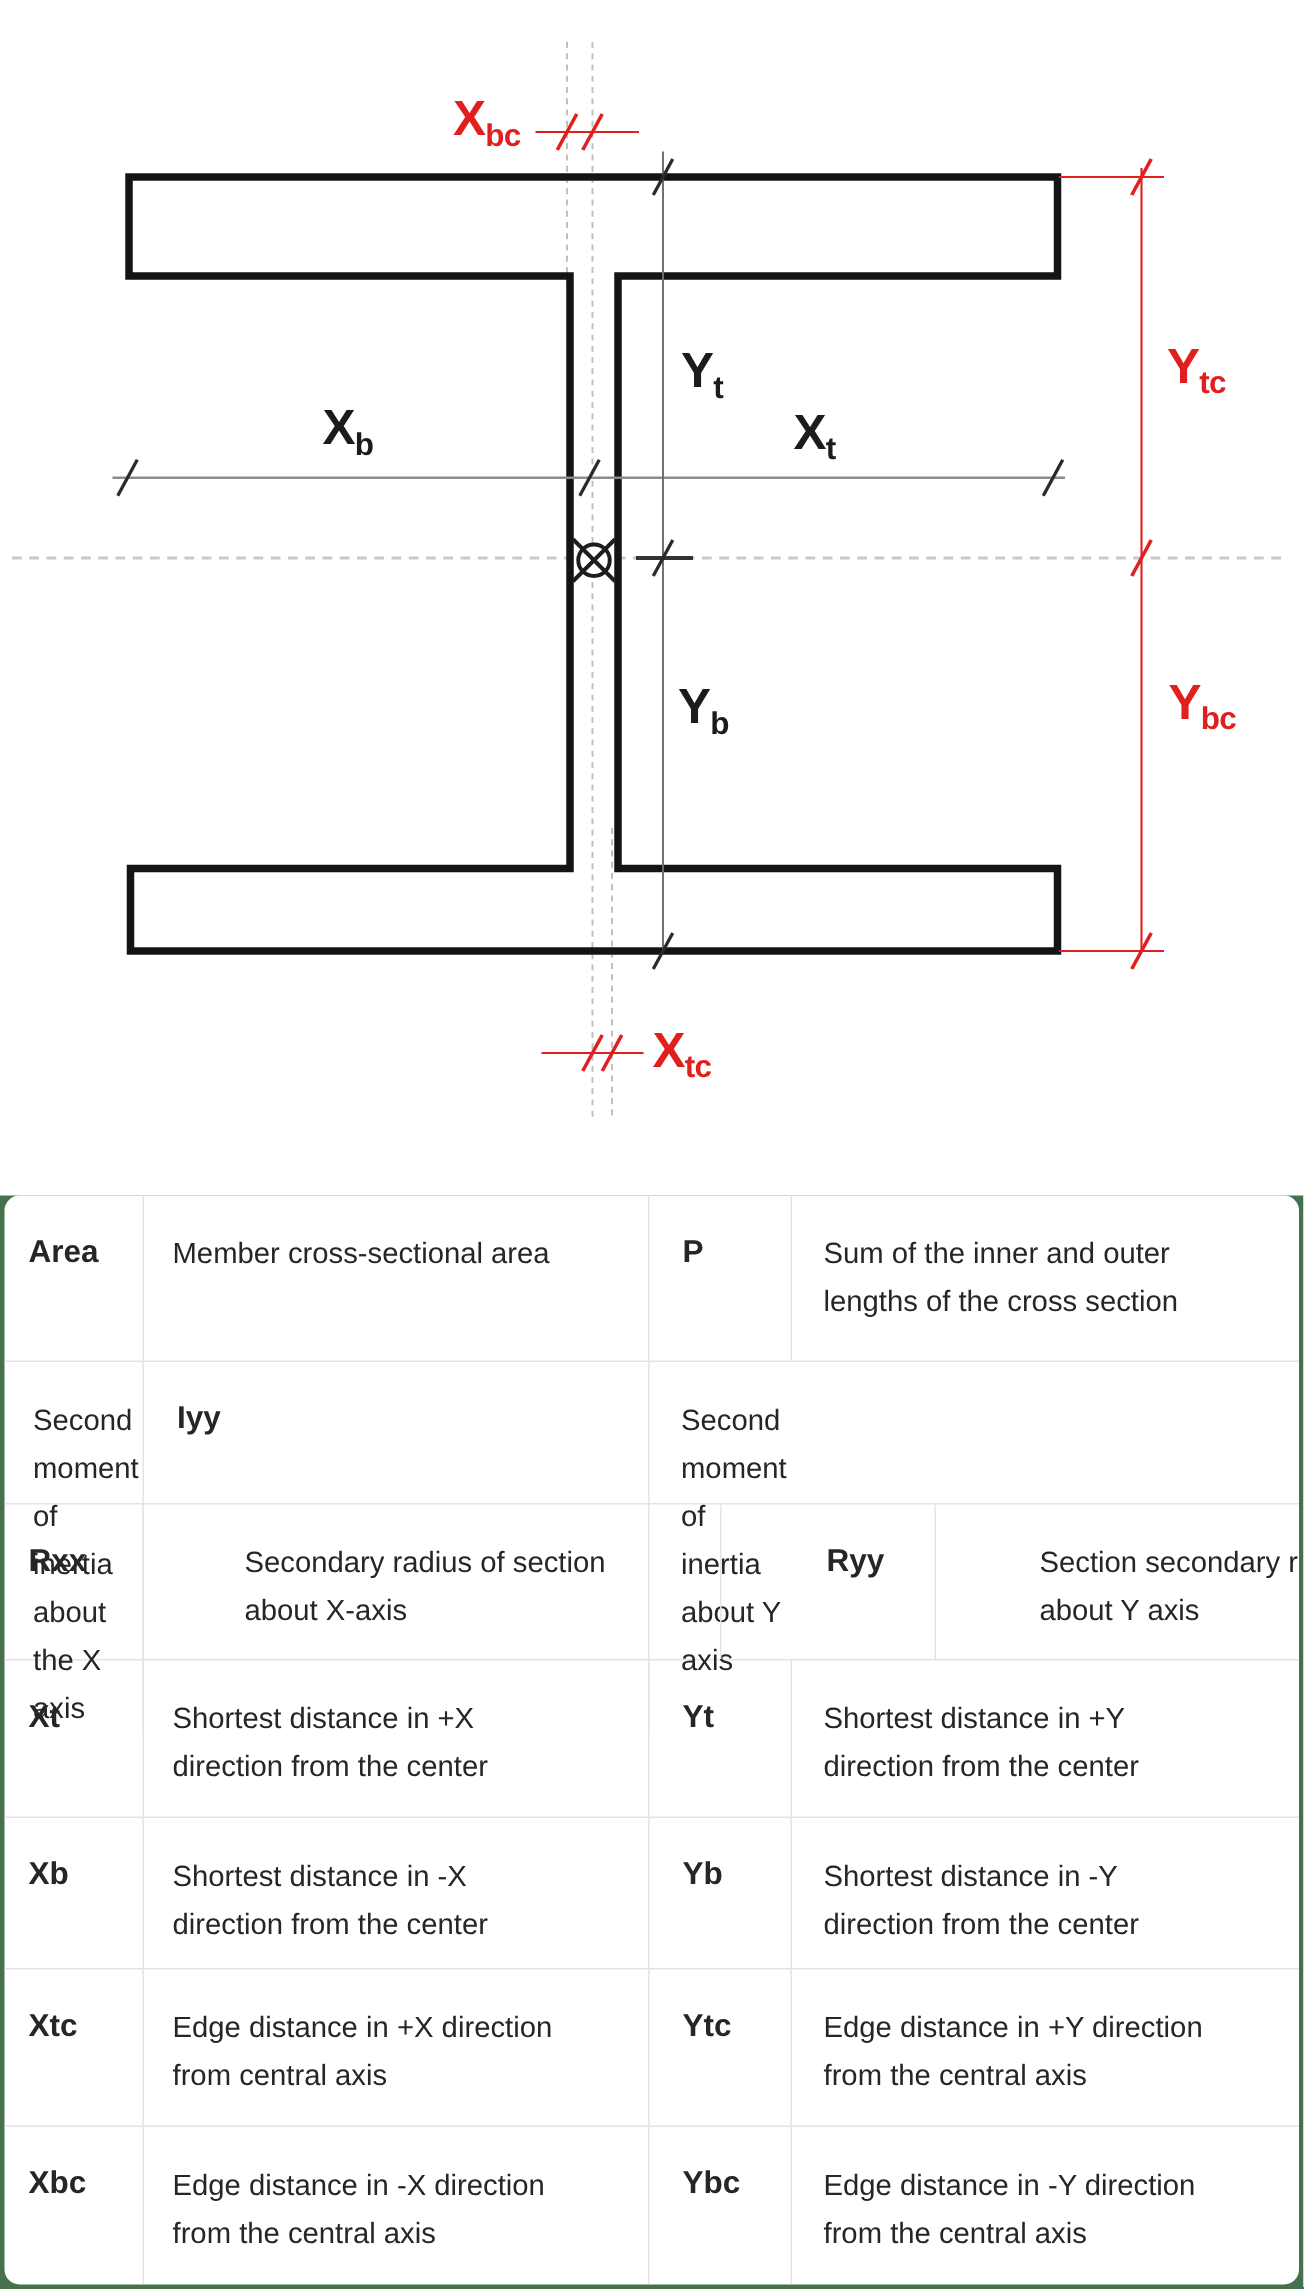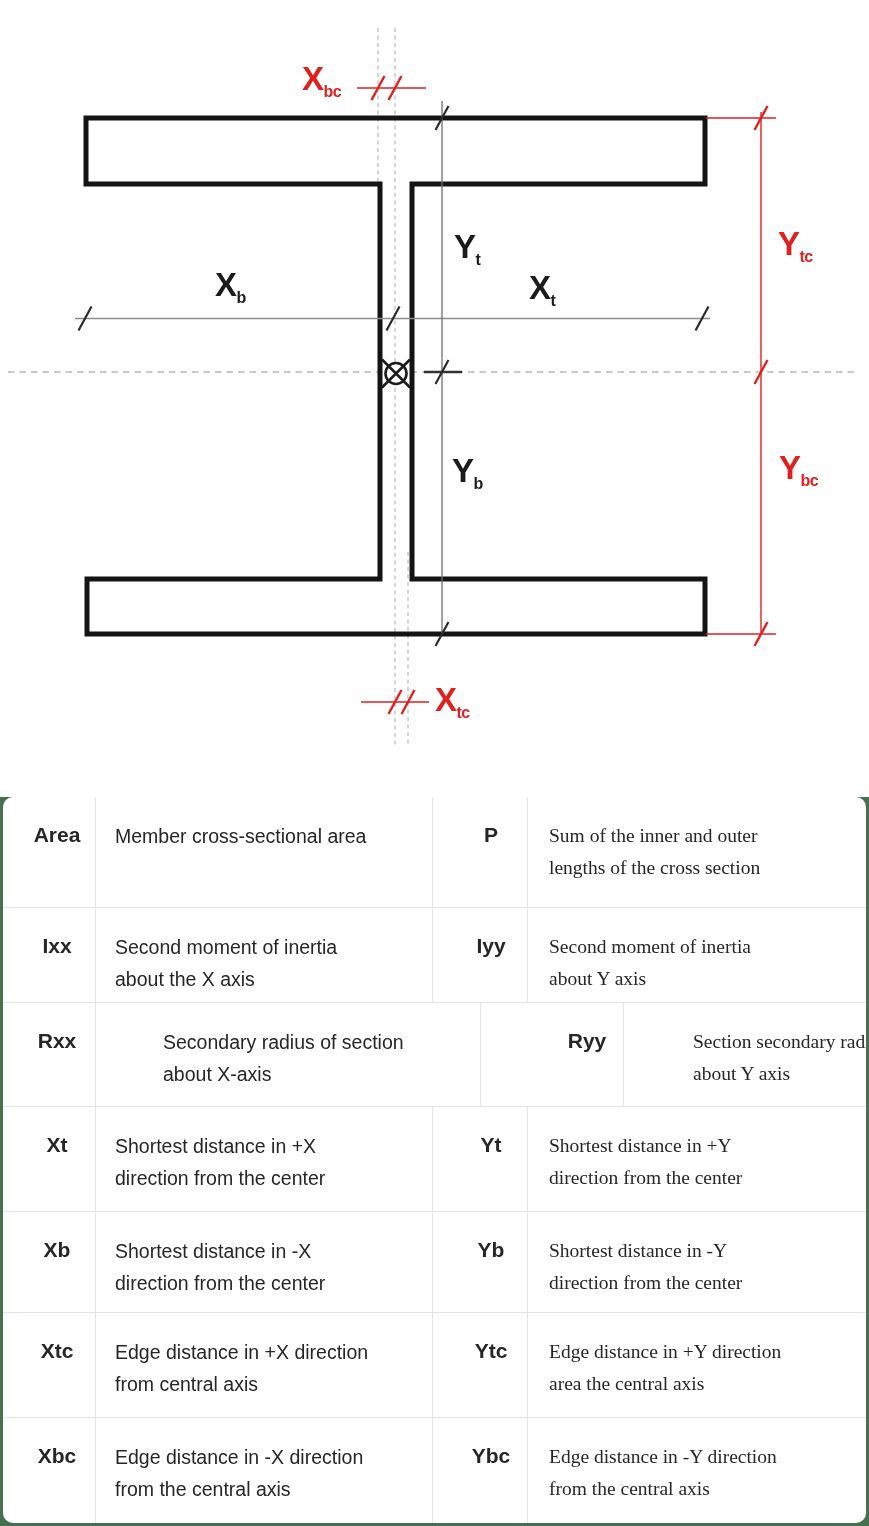--- a/index.html
+++ b/index.html
@@ -32,21 +32,21 @@
 
   .dlabel{
     position:absolute;
     font-weight:bold;
     font-size:33px;
     letter-spacing:-0.5px;
     color:var(--ink);
     line-height:1;
     white-space:nowrap;
   }
-  .dlabel .sub{font-size:16px;position:relative;top:7px;letter-spacing:-0.5px;}
+  .dlabel .sub{font-size:21px;position:relative;top:7px;letter-spacing:-0.5px;}
   .dlabel.red{color:var(--accent-red);}
 
   
   .table-section{width:869px;height:750px;background:var(--green);}
   .card{
     width:863px;height:726px;
     margin:21px 3px 3px 3px;
     background:var(--card-bg);
     border-radius:10px;
     overflow:hidden;
@@ -59,24 +59,24 @@
   .trow:last-child{border-bottom:none;}
   .trow:nth-child(1){height:111px;}
   .trow:nth-child(2){height:95px;}
   .trow:nth-child(3){height:104px;gap:48px;}
   .trow:nth-child(4){height:105px;}
   .trow:nth-child(5){height:101px;}
   .trow:nth-child(6){height:105px;}
   .trow:nth-child(7){height:105px;}
   .cell{padding-top:26px;color:#262626;}
   .cell.sep{border-right:1px solid var(--table-border);}
-  .term{font-weight:bold;font-size:21px;padding-left:16px;text-align:center;}
+  .term{font-weight:bold;font-size:21px;padding-left:16px;}
   .term.t2{padding-left:22px;}
   .desc{font-size:19.5px;line-height:32px;padding-left:19px;padding-right:7px;white-space:pre-line;padding-top:23px;}
-  .desc.d2{padding-left:21px;font-family:Liberation Serif, serif;}
+  .desc.d2{padding-left:21px;}
 </style>
 </head>
 <body>
 
 <div class="diagram">
   <svg width="869" height="776" viewBox="0 0 869 776">
 
     <g>
       <line class="ln-dash" x1="378" y1="28" x2="378" y2="188"></line>
       <line class="ln-dash" x1="395" y1="28" x2="395" y2="745"></line>
@@ -144,21 +144,20 @@
 
     <div class="trow">
       <div class="cell term sep">Area</div>
       <div class="cell desc sep">Member cross-sectional area</div>
       <div class="cell term t2 sep">P</div>
       <div class="cell desc d2">Sum of the inner and outer
 lengths of the cross section</div>
     </div>
 
     <div class="trow">
-      <div class="cell term sep">Ixx</div>
       <div class="cell desc sep">Second moment of inertia
 about the X axis</div>
       <div class="cell term t2 sep">Iyy</div>
       <div class="cell desc d2">Second moment of inertia
 about Y axis</div>
     </div>
 
     <div class="trow">
       <div class="cell term sep">Rxx</div>
       <div class="cell desc sep">Secondary radius of section
@@ -185,21 +184,21 @@
       <div class="cell desc d2">Shortest distance in -Y
 direction from the center</div>
     </div>
 
     <div class="trow">
       <div class="cell term sep">Xtc</div>
       <div class="cell desc sep">Edge distance in +X direction
 from central axis</div>
       <div class="cell term t2 sep">Ytc</div>
       <div class="cell desc d2">Edge distance in +Y direction
-area the central axis</div>
+from the central axis</div>
     </div>
 
     <div class="trow">
       <div class="cell term sep">Xbc</div>
       <div class="cell desc sep">Edge distance in -X direction
 from the central axis</div>
       <div class="cell term t2 sep">Ybc</div>
       <div class="cell desc d2">Edge distance in -Y direction
 from the central axis</div>
     </div>

